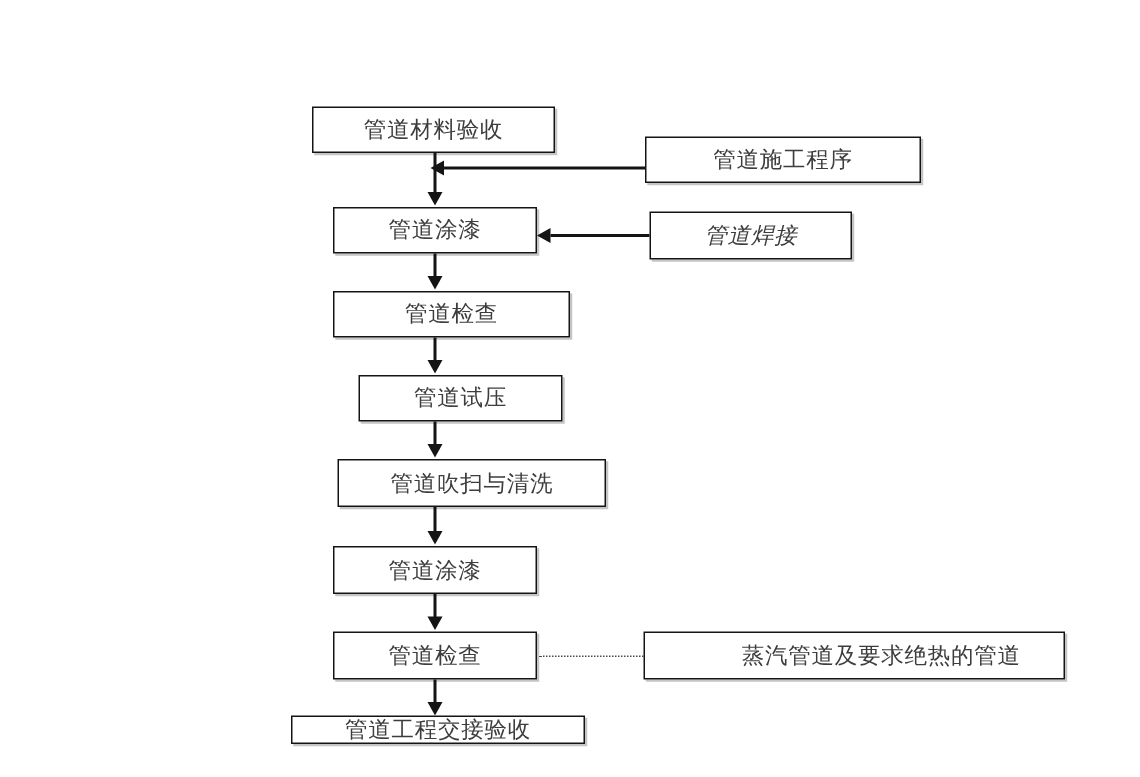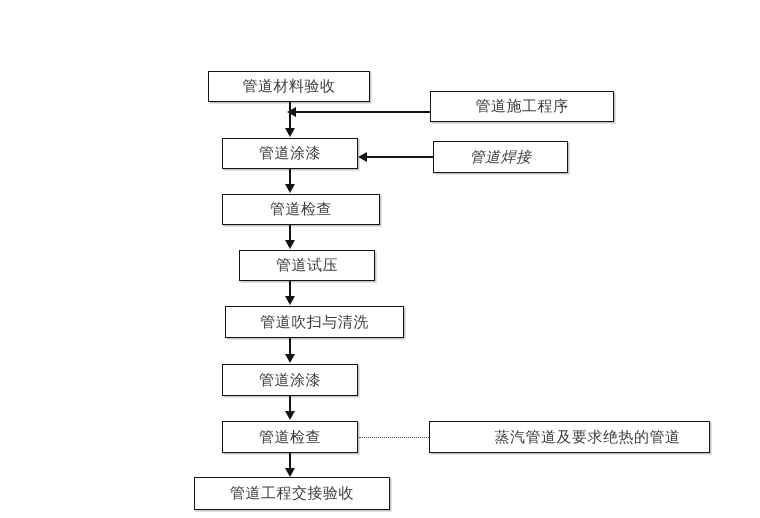--- a/index.html
+++ b/index.html
@@ -130,21 +130,21 @@
   <div class="node" style="left:222px; top:364px; width:136px; height:32px;">管道涂漆</div>
 
   <div class="conn-v" style="left:289px; top:396px; height:16px;"></div>
   <div class="arrow-down" style="left:284.5px; top:411px;"></div>
 
   <div class="node" style="left:222px; top:421px; width:136px; height:32px;">管道检查</div>
 
   <div class="conn-v" style="left:289px; top:453px; height:16px;"></div>
   <div class="arrow-down" style="left:284.5px; top:468px;"></div>
 
-  <div class="node" style="left:194px; top:477px; width:196px; height:33px;">管道工程交接验收</div>
+  <div class="node" style="left:194px; top:477px; width:196px; height:19px;">管道工程交接验收</div>
 
   <div class="node" style="left:430px; top:91px; width:184px; height:31px;">管道施工程序</div>
 
   <div class="conn-h" style="left:296px; top:111px; width:134px;"></div>
   <div class="arrow-left" style="left:287px; top:106.5px;"></div>
 
   <div class="node" style="left:433px; top:141px; width:135px; height:32px;font-style:italic;">管道焊接</div>
 
   <div class="conn-h" style="left:367px; top:156px; width:66px;"></div>
   <div class="arrow-left" style="left:358px; top:151.5px;"></div>

